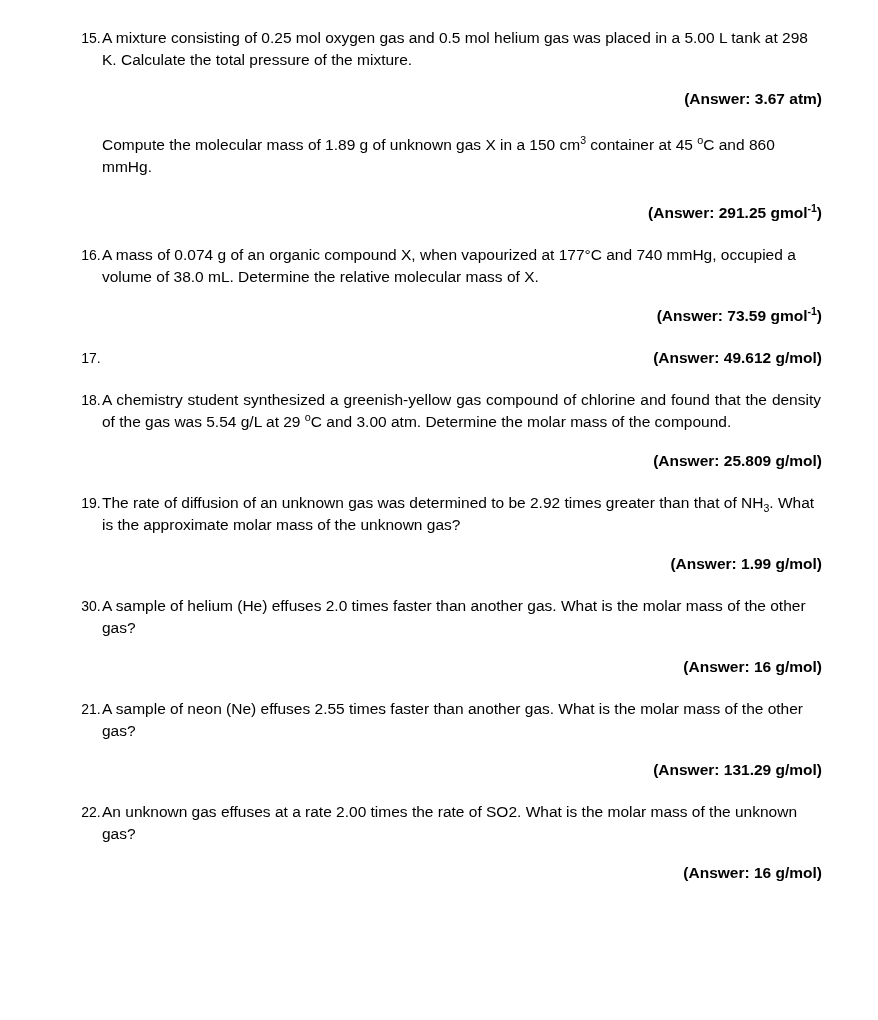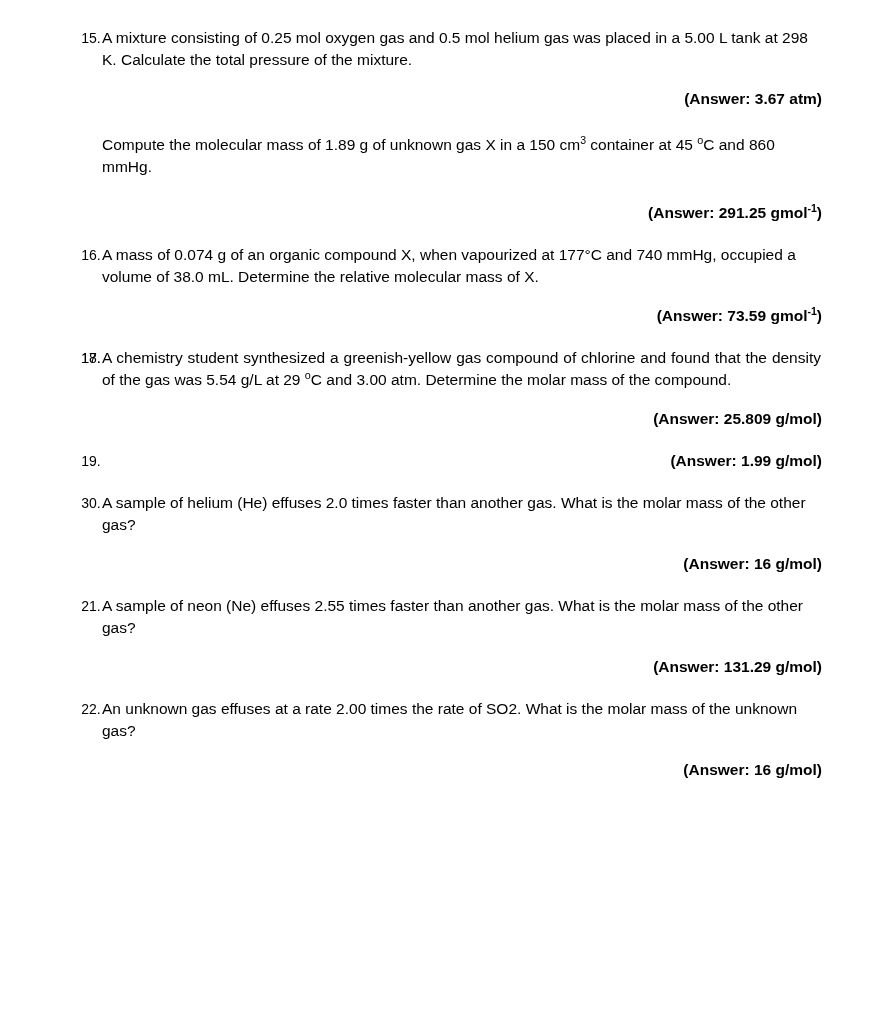--- a/index.html
+++ b/index.html
@@ -110,32 +110,34 @@
       <li class="qitem">
         <span class="qnum">16.</span>
         <div class="qbody">
           <p class="qtext">A mass of 0.074 g of an organic compound X, when vapourized at 177°C and 740 mmHg, occupied a volume of 38.0 mL. Determine the relative molecular mass of X.</p>
           <p class="answer">(Answer: 73.59 gmol<sup>-1</sup>)</p>
         </div>
       </li>
       <li class="qitem">
         <span class="qnum">17.</span>
         <div class="qbody">
+          <p class="answer gap-sm">(Answer: 49.612 g/mol)</p>
         </div>
       </li>
       <li class="qitem">
         <span class="qnum">18.</span>
         <div class="qbody">
           <p class="qtext justify">A chemistry student synthesized a greenish-yellow gas compound of chlorine and found that the density of the gas was 5.54 g/L at 29 <span class="deg-o">o</span>C and 3.00 atm. Determine the molar mass of the compound.</p>
           <p class="answer gap-sm">(Answer: 25.809 g/mol)</p>
         </div>
       </li>
       <li class="qitem">
         <span class="qnum">19.</span>
         <div class="qbody">
+          <p class="qtext">The rate of diffusion of an unknown gas was determined to be 2.92 times greater than that of NH<sub>3</sub>. What is the approximate molar mass of the unknown gas?</p>
           <p class="answer">(Answer: 1.99 g/mol)</p>
         </div>
       </li>
       <li class="qitem">
         <span class="qnum">30.</span>
         <div class="qbody">
           <p class="qtext">A sample of helium (He) effuses 2.0 times faster than another gas. What is the molar mass of the other gas?</p>
           <p class="answer gap-sm">(Answer: 16 g/mol)</p>
         </div>
       </li>

